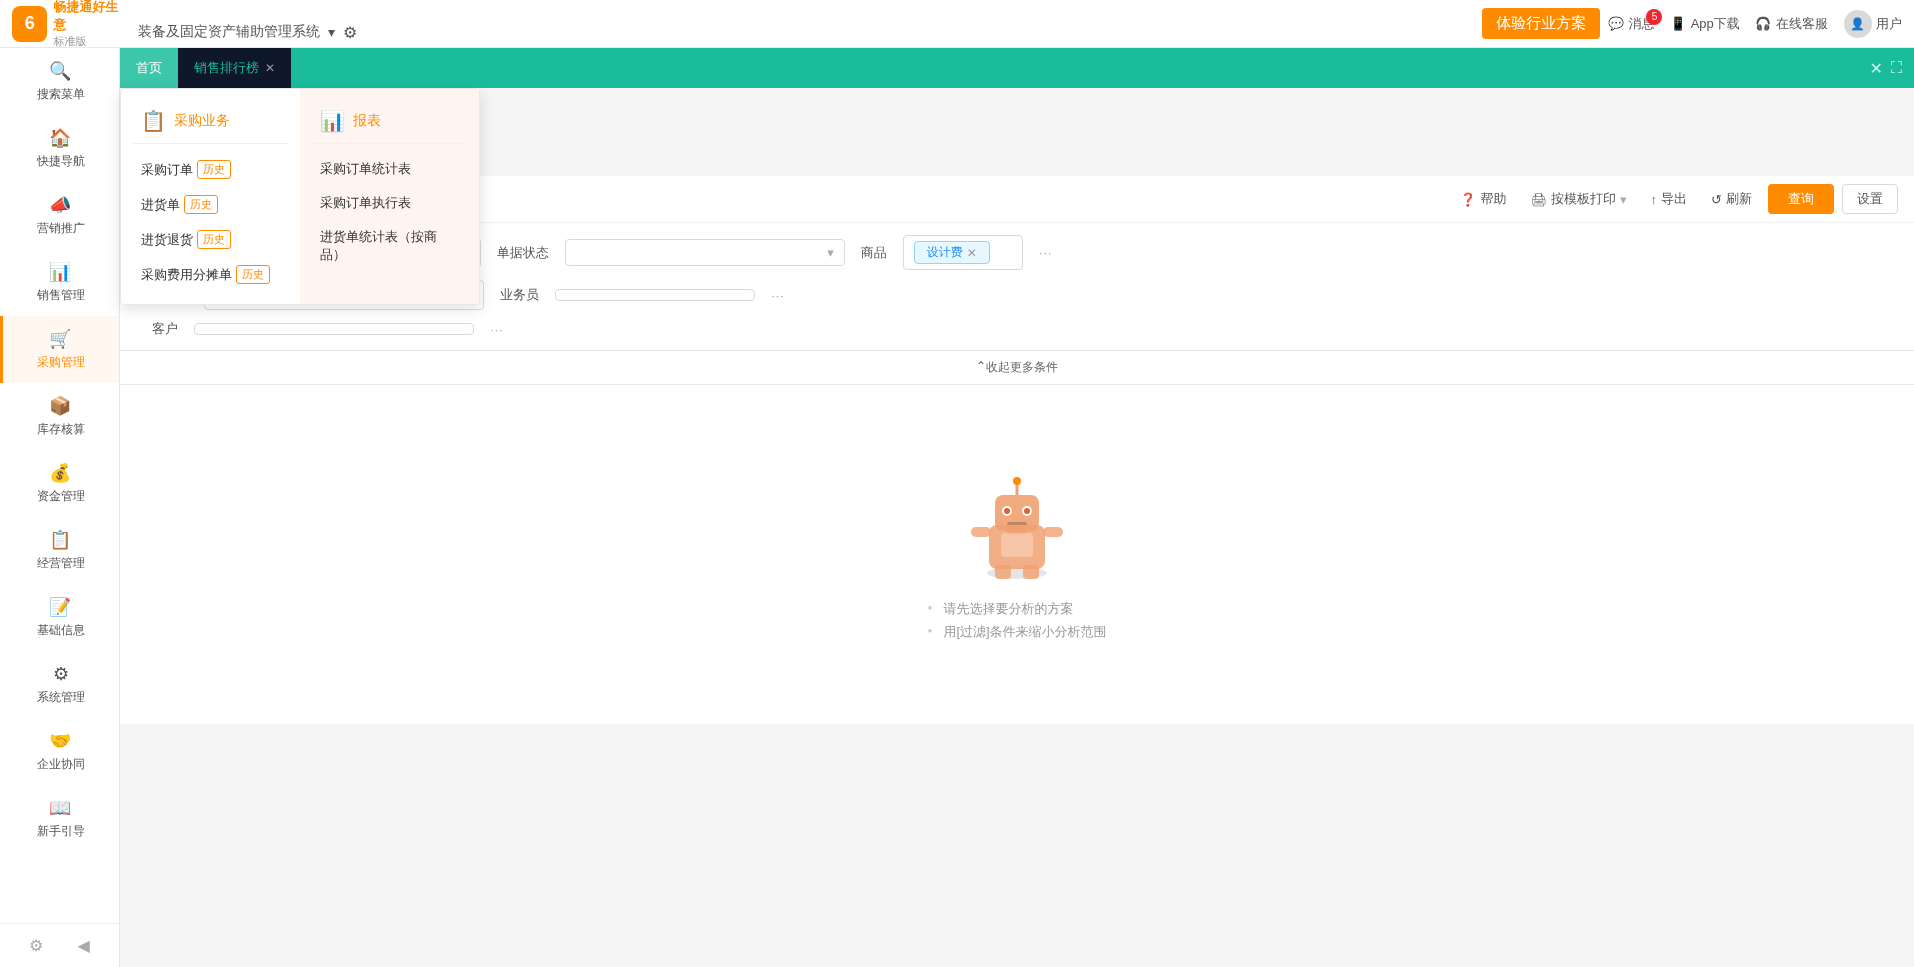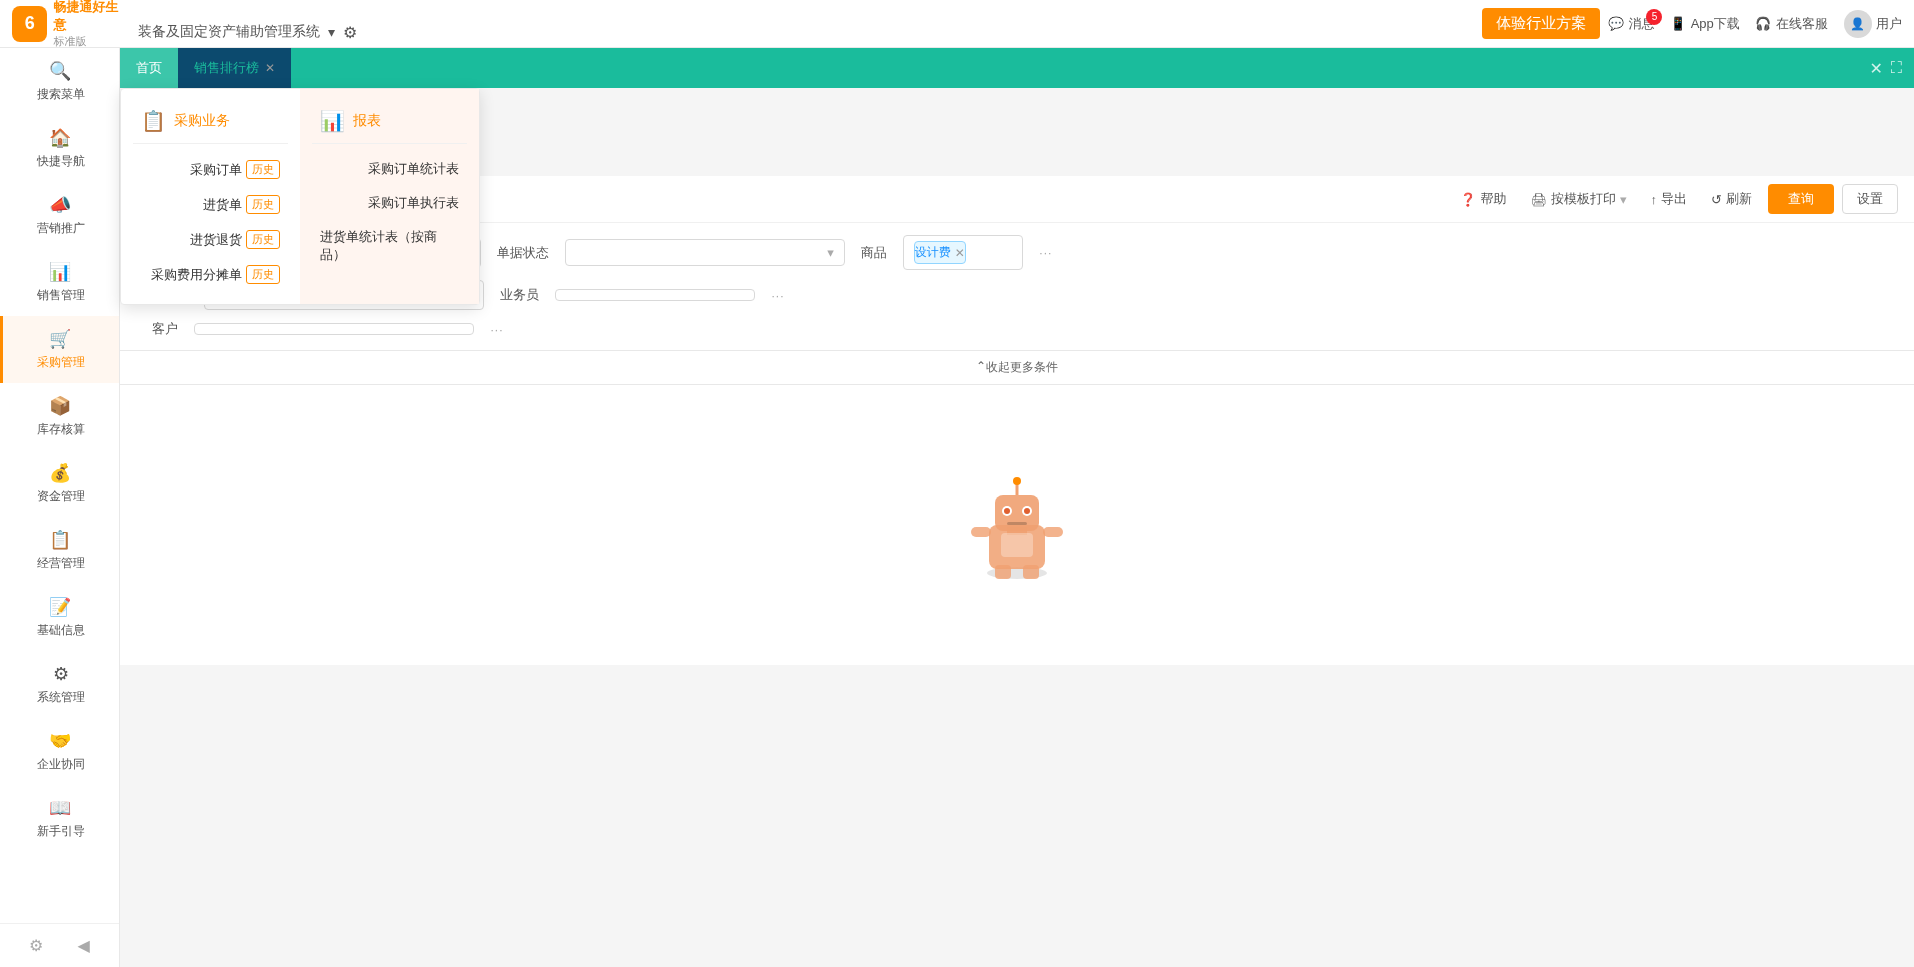--- a/index.html
+++ b/index.html
@@ -46,21 +46,21 @@
     .tabbar {
       display: flex; align-items: center; height: 40px;
       background: #1abc9c; padding: 0 0;
       position: relative; z-index: 40;
     }
     .tab {
       height: 40px; display: flex; align-items: center; padding: 15px 16px;
       cursor: pointer; color: rgba(255,255,255,0.85); font-size: 13px; gap: 6px;
     }
     .tab.home { background: rgba(255,255,255,0.15); color: white; }
-    .tab.active-tab { background: #0c4a6e; color: #1abc9c; font-weight: 500; }
+    .tab.active-tab { background: #0f172a; color: #1abc9c; font-weight: 500; }
     .tab-close { font-size: 12px; color: #999; cursor: pointer; }
     .tabbar-right { margin-left: auto; display: flex; align-items: center; gap: 8px; padding-right: 12px; }
     .tabbar-icon-btn { color: rgba(255,255,255,0.8); cursor: pointer; font-size: 16px; }
 
     
     .main {
       margin-left: 120px; margin-top: 88px; 
       background: #f5f5f5; min-height: calc(967px - 88px);
     }
 
@@ -74,21 +74,21 @@
     .filter-input {
       border: 1px solid #d9d9d9; border-radius: 4px; padding: 5px 10px;
       font-size: 13px; color: #333; min-width: 160px; cursor: pointer;
       display: flex; align-items: center; gap: 4px; background: white;
     }
     .filter-select {
       border: 1px solid #d9d9d9; border-radius: 4px; padding: 5px 10px;
       font-size: 13px; color: #333; min-width: 200px; cursor: pointer;
       display: flex; align-items: center; justify-content: space-between; background: white;
     }
-    .filter-tag { background: #e6f7ff; border: 1px solid #91d5ff; border-radius: 4px; padding: 2px 0; font-size: 12px; color: #1890ff; display: flex; align-items: center; gap: 4px; }
+    .filter-tag { background: #e6f7ff; border: 1px solid #91d5ff; border-radius: 4px; padding: 2px 12px; font-size: 12px; color: #1890ff; display: flex; align-items: center; gap: 4px; }
     .filter-tag-close { cursor: pointer; color: #999; }
     .filter-dots { color: #aaa; cursor: pointer; }
     .collapse-bar {
       background: white; display: flex; justify-content: center; padding: 8px;
       border-bottom: 1px solid #e8e8e8; cursor: pointer; color: #666; font-size: 12px;
     }
     .action-bar {
       display: flex; justify-content: flex-end; align-items: center; gap: 8px;
       padding: 8px 16px; background: white; border-bottom: 1px solid #f0f0f0;
     }
@@ -123,21 +123,21 @@
     }
     .dropdown-col { padding: 12px 0; flex: 1; }
     .dropdown-col-header {
       display: flex; align-items: center; gap: 8px; padding: 8px 20px 10px;
       color: #ff8c00; font-size: 14px; font-weight: 500;
     }
     .dropdown-col-divider { height: 1px; background: #f0f0f0; margin: 0 12px 8px; }
     .dropdown-col-right { background: #fff5f0; }
     .dropdown-item {
       display: flex; align-items: center; gap: 4px;
-      padding: 8px 20px; cursor: pointer; color: #333; font-size: 13px; justify-content: flex-end;
+      padding: 8px 20px; cursor: pointer; color: #333; font-size: 13px;
     }
     .history-badge {
       background: #fff; border: 1px solid #ff8c00; color: #ff8c00;
       border-radius: 3px; font-size: 11px; padding: 1px 5px; cursor: pointer;
     }
 
     
     .content-area {
       background: white; margin: 0; flex: 1;
     }
@@ -361,20 +361,24 @@
 
           <rect x="14" y="62" width="20" height="10" rx="5" fill="#f0a070" opacity="0.8"></rect>
           <rect x="86" y="62" width="20" height="10" rx="5" fill="#f0a070" opacity="0.8"></rect>
 
           <rect x="38" y="100" width="16" height="14" rx="4" fill="#f0a070" opacity="0.8"></rect>
           <rect x="66" y="100" width="16" height="14" rx="4" fill="#f0a070" opacity="0.8"></rect>
 
           <rect x="44" y="68" width="32" height="24" rx="4" fill="rgba(255,255,255,0.3)"></rect>
         </svg>
       </div>
+      <ul class="empty-text">
+        <li>请先选择要分析的方案</li>
+        <li>用[过滤]条件来缩小分析范围</li>
+      </ul>
     </div>
   </div>
 </div>
 
 <div class="dropdown-overlay" style="top:88px; left:120px;">
 
   <div class="dropdown-col">
     <div class="dropdown-col-header">
       <span style="font-size:20px;">📋</span>
       <span>采购业务</span>

